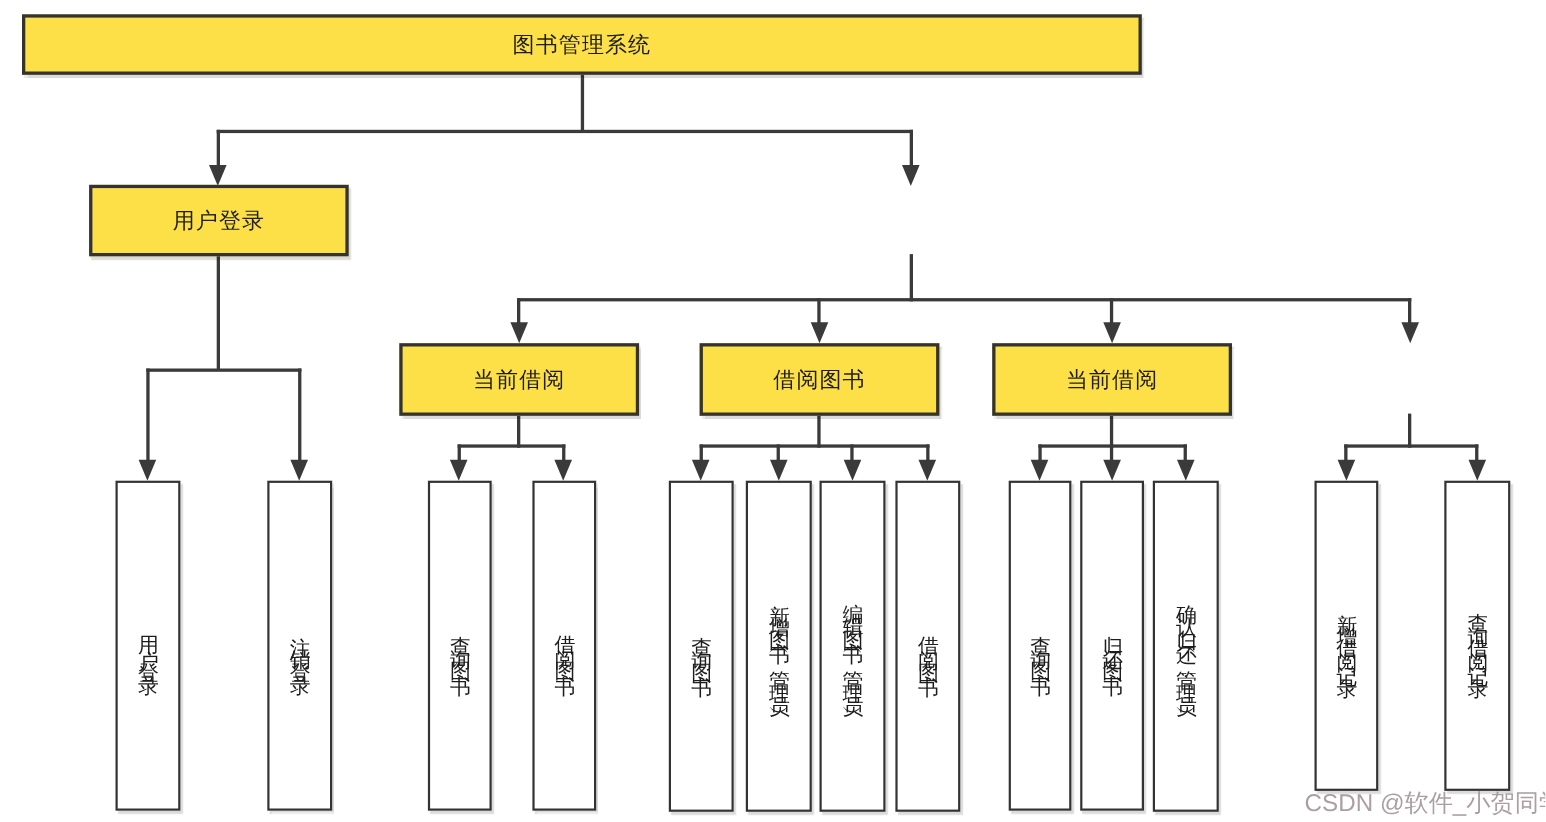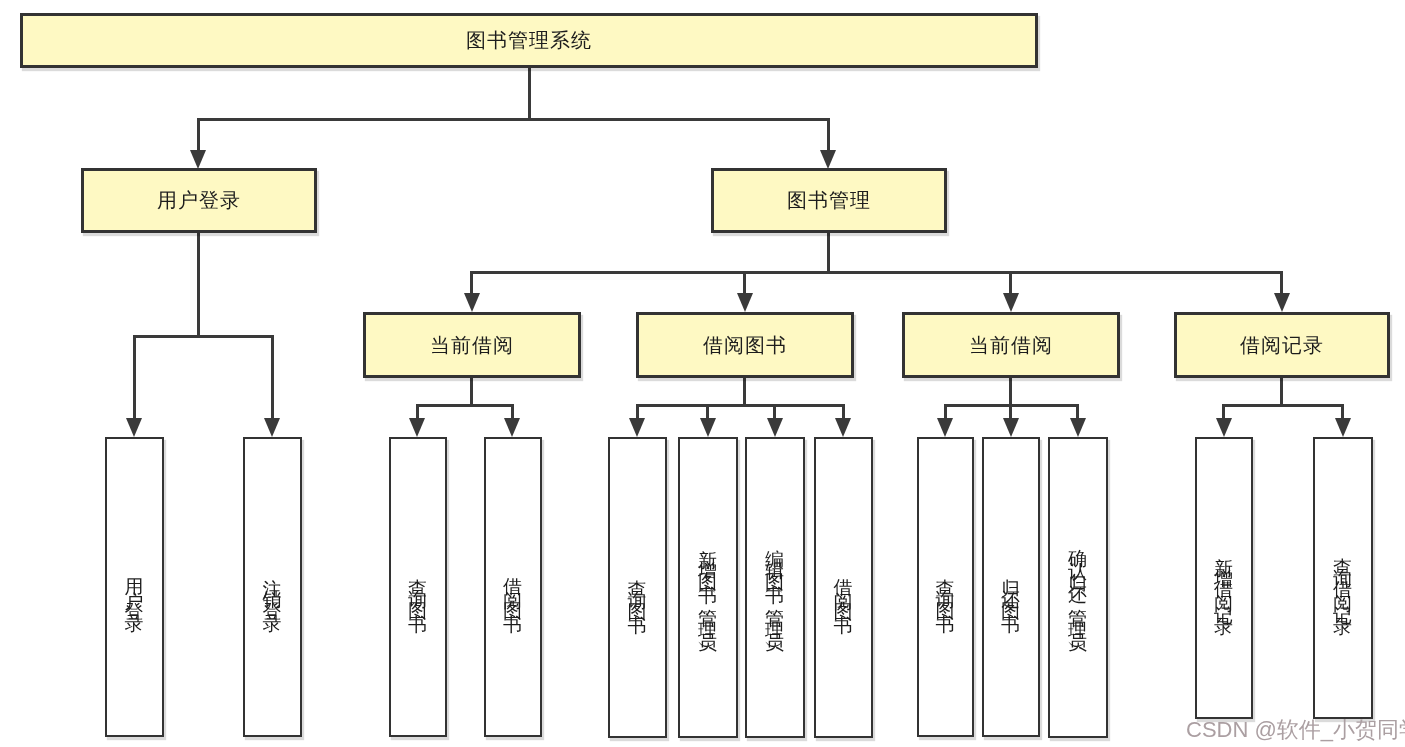--- a/index.html
+++ b/index.html
@@ -14,21 +14,21 @@
   body{font-family:"Liberation Sans","DejaVu Sans",sans-serif;}
   .canvas{
     position:relative;
     width:1405px;height:747px;
     background:var(--bg);
     overflow:hidden;
   }
   
   .box{
     position:absolute;
-    background:#fef9c3;
+    background:#fde047;
     border:3px solid var(--border);
     display:flex;align-items:center;justify-content:center;
     color:var(--text);
     font-size:20px;
     letter-spacing:1px;
     box-shadow:2px 3px 1px rgba(0,0,0,0.14);
     z-index:2;
   }
   
   .leaf{
@@ -78,23 +78,20 @@
   <div class="vline" style="left:528px;top:66px;height:54px;"></div>
   <div class="hline" style="left:197px;top:118px;width:633px;"></div>
   <div class="vline" style="left:197px;top:118px;height:35px;"></div>
   <div class="arrow" style="left:190px;top:150px;"></div>
   <div class="vline" style="left:827px;top:118px;height:35px;"></div>
   <div class="arrow" style="left:820px;top:150px;"></div>
 
   <div class="box" style="left:81px;top:168px;width:236px;height:65px;">
     <span>用户登录</span>
   </div>
-  <div class="box" style="left:711px;top:168px;width:236px;height:65px;">
-    <span>图书管理</span>
-  </div>
 
   <div class="vline" style="left:197px;top:231px;height:106px;"></div>
   <div class="hline" style="left:133px;top:335px;width:141px;"></div>
   <div class="vline" style="left:133px;top:335px;height:85px;"></div>
   <div class="arrow" style="left:126px;top:418px;"></div>
   <div class="vline" style="left:271px;top:335px;height:85px;"></div>
   <div class="arrow" style="left:264px;top:418px;"></div>
 
   <div class="vline" style="left:827px;top:231px;height:43px;"></div>
   <div class="hline" style="left:471px;top:271px;width:812px;"></div>
@@ -108,23 +105,20 @@
   <div class="arrow" style="left:1274px;top:293px;"></div>
 
   <div class="box" style="left:363px;top:312px;width:218px;height:66px;">
     <span>当前借阅</span>
   </div>
   <div class="box" style="left:636px;top:312px;width:218px;height:66px;">
     <span>借阅图书</span>
   </div>
   <div class="box" style="left:902px;top:312px;width:218px;height:66px;">
     <span>当前借阅</span>
-  </div>
-  <div class="box" style="left:1174px;top:312px;width:216px;height:66px;">
-    <span>借阅记录</span>
   </div>
 
   <div class="vline" style="left:470px;top:376px;height:31px;"></div>
   <div class="hline" style="left:416px;top:404px;width:98px;"></div>
   <div class="vline" style="left:416px;top:404px;height:17px;"></div>
   <div class="arrow" style="left:409px;top:418px;"></div>
   <div class="vline" style="left:511px;top:404px;height:17px;"></div>
   <div class="arrow" style="left:504px;top:418px;"></div>
 
   <div class="vline" style="left:743px;top:376px;height:31px;"></div>

